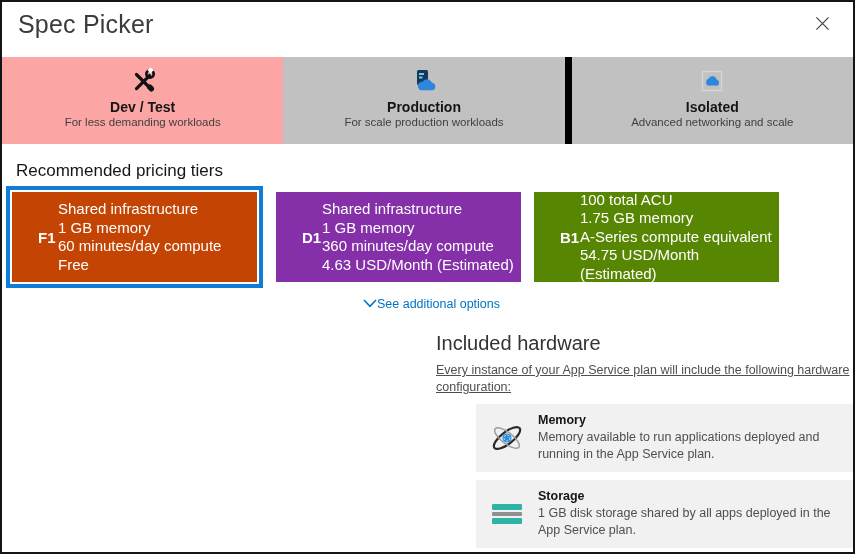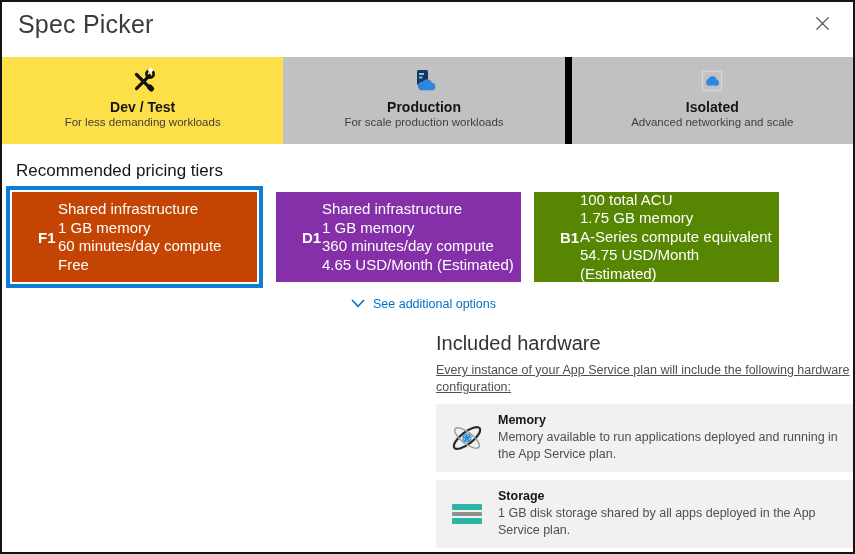--- a/index.html
+++ b/index.html
@@ -12,41 +12,41 @@
   }
 
   .dialog-title {
     position:absolute; left:16px; top:8px;
     font-size:25px; font-weight:400; color:#3b3b3b; letter-spacing:.2px;
   }
   .close-btn { position:absolute; right:22px; top:14px; width:18px; height:18px; cursor:pointer; display:flex; align-items:center; justify-content:center; }
 
   .tabs { position:absolute; left:0; top:55px; width:851px; height:87px; display:flex; }
   .tab { flex:1; background:#c1c1c1; display:flex; flex-direction:column; align-items:center; padding-top:8px; cursor:pointer; }
-  .tab.selected { background:#fde047; }
+  .tab.selected { background:#fca5a5; }
   .tab-isolated { border-left:7px solid #000000; }
   .tab-icon { height:32px; display:flex; align-items:center; justify-content:center; }
   .tab-label { font-size:14px; font-weight:bold; color:#151515; margin-top:2px; }
   .tab-sub { font-size:11.5px; color:#3f3f3f; margin-top:1px; }
 
   .pricing-heading { position:absolute; left:14px; top:159px; font-size:17px; color:#161616; }
 
   .tiers { position:absolute; left:4px; top:184px; display:flex; align-items:flex-start; }
   .tier-selection-wrap { border:4px solid #0f7cd6; padding:2px; background:#fff; cursor:pointer; }
   .tier-card { width:245px; height:90px; display:flex; align-items:center; color:#fff; cursor:pointer; }
   .tier-code { width:46px; padding-left:26px; font-size:15px; font-weight:bold; }
   .tier-lines { font-size:15px; line-height:18.5px; }
   .tier-gap { margin-left:13px; margin-top:6px; }
 
-  .more-link { position:absolute; left:349px; top:295px; display:flex; align-items:center; gap:8px; color:#0072c6; font-size:12.5px; cursor:pointer; }
+  .more-link { position:absolute; left:361px; top:295px; display:flex; align-items:center; color:#0072c6; font-size:12.5px; cursor:pointer; }
 
   .hw { position:absolute; left:434px; top:330px; width:417px; }
   .hw-heading { font-size:20px; font-weight:400; color:#333; }
   .hw-intro { margin-top:7px; font-size:12.5px; color:#4f4f4f; line-height:17px;text-decoration:underline; }
-  .hw-row { margin-top:8px; background:#f1f1f1; display:flex; align-items:center; min-height:66px; }
+  .hw-row { margin-top:8px; background:#f1f1f1; display:flex; align-items:center; min-height:66px;margin-left:40px; }
   .hw-icon { width:62px; flex:0 0 62px; display:flex; justify-content:center; }
   .hw-text { flex:1; padding:9px 2px 9px 0; }
   .hw-title { font-size:12.5px; font-weight:bold; color:#161616; }
   .hw-desc { font-size:12.5px; color:#4f4f4f; line-height:17px; margin-top:2px; }
 </style>
 </head>
 <body>
 
 <div class="window">
 
@@ -129,21 +129,21 @@
         </span>
       </div>
     </div>
 
     <div class="tier-card tier-gap" style="background-color: rgb(133, 48, 168);">
       <span class="tier-code">D1</span>
       <span class="tier-lines">
         <div>Shared infrastructure</div>
         <div>1 GB memory</div>
         <div>360 minutes/day compute</div>
-        <div>4.65 USD/Month (Estimated)</div>
+        <div>4.63 USD/Month (Estimated)</div>
       </span>
     </div>
 
     <div class="tier-card tier-gap" style="background-color: rgb(87, 134, 3);">
       <span class="tier-code">B1</span>
       <span class="tier-lines">
         <div>100 total ACU</div>
         <div>1.75 GB memory</div>
         <div>A-Series compute equivalent</div>
         <div>54.75 USD/Month (Estimated)</div>

